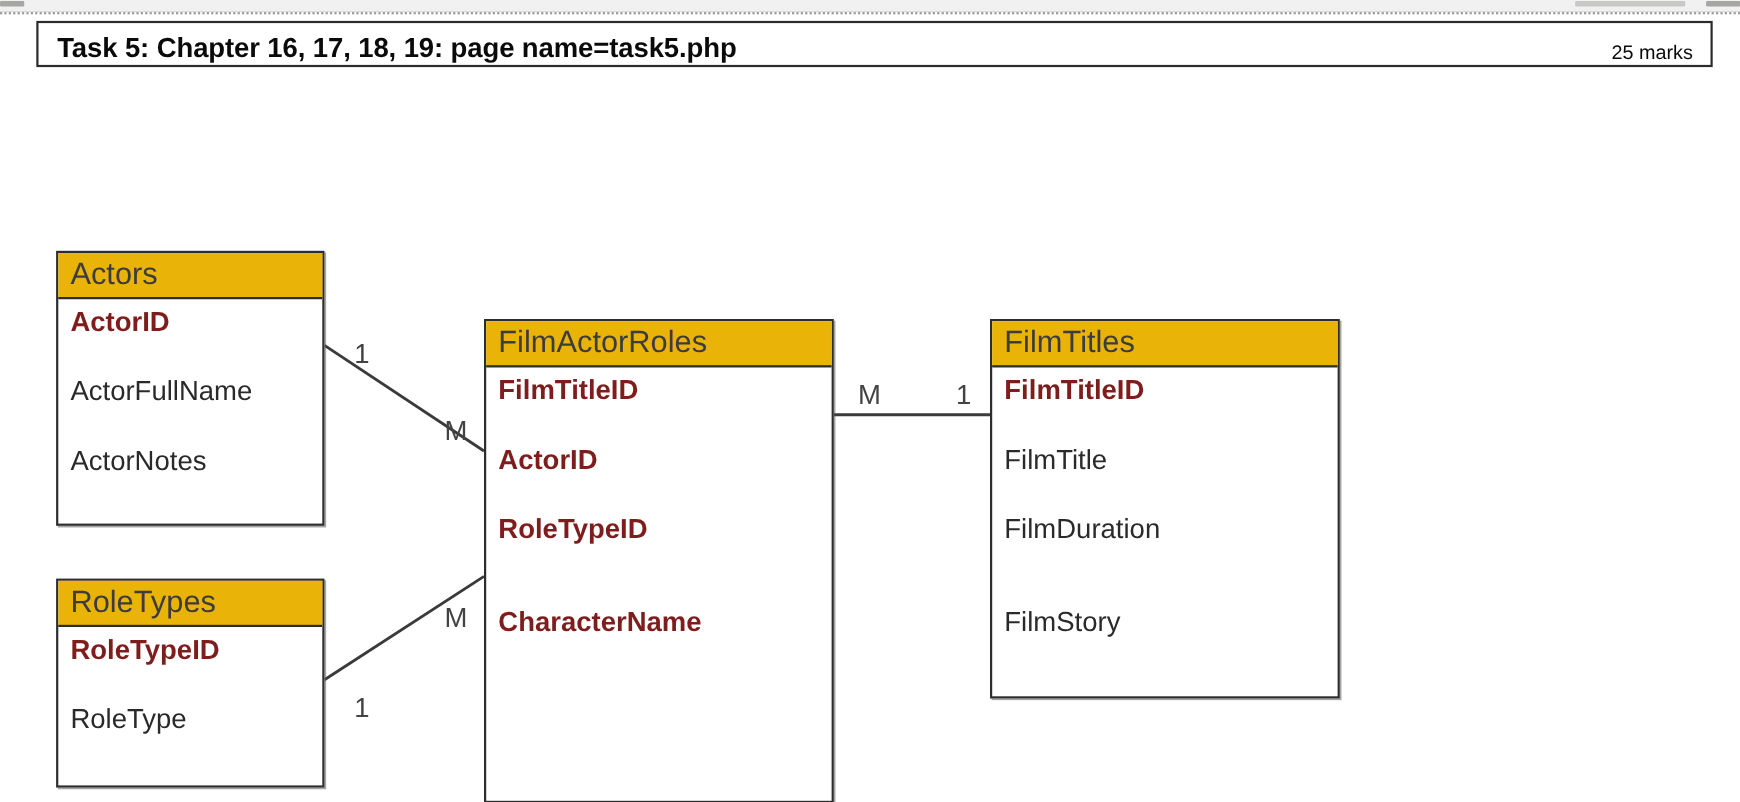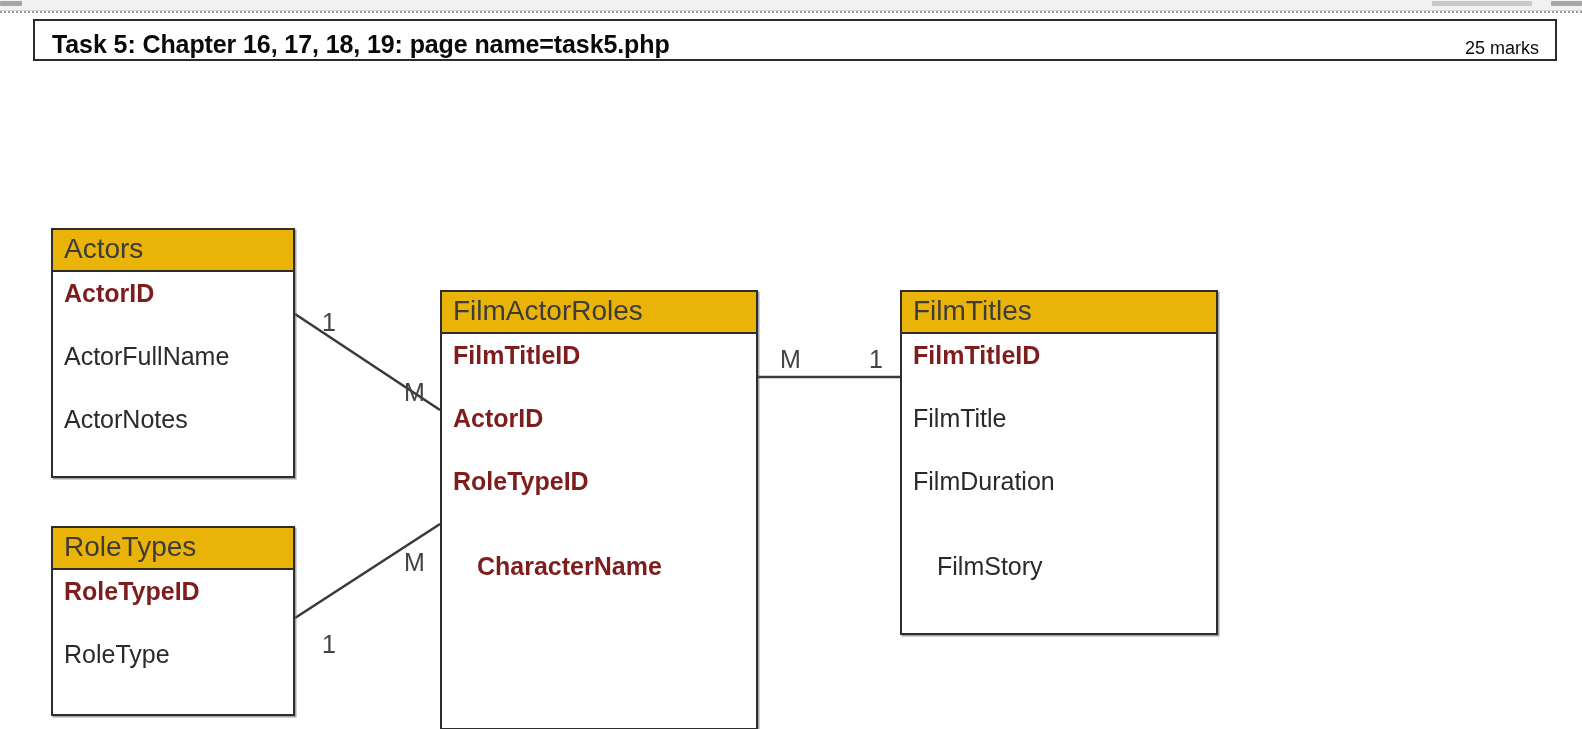--- a/index.html
+++ b/index.html
@@ -120,21 +120,21 @@
     padding: 9px 0 0 11px;
   }
   .field {
     font-size: 25px;
     color: #2a2a2a;
     line-height: 1.0;
     white-space: nowrap;
     padding-bottom: 38px;
   }
   .field.bold { font-weight: bold; color: #7f1d1d; }
-  .field.gap-before { padding-top: 22px; margin-left: 24px; }
+  .field.gap-before { padding-top: 22px; }
 
   
   #entity-actors        { left: 51px;  top: 38px;  width: 244px; height: 250px; }
   #entity-roletypes     { left: 51px;  top: 336px; width: 244px; height: 190px; }
   #entity-filmactorroles{ left: 440px; top: 100px; width: 318px; height: 440px; }
   #entity-filmtitles    { left: 900px; top: 100px; width: 318px; height: 345px; }
 
   
   .conn-svg {
     position: absolute;

